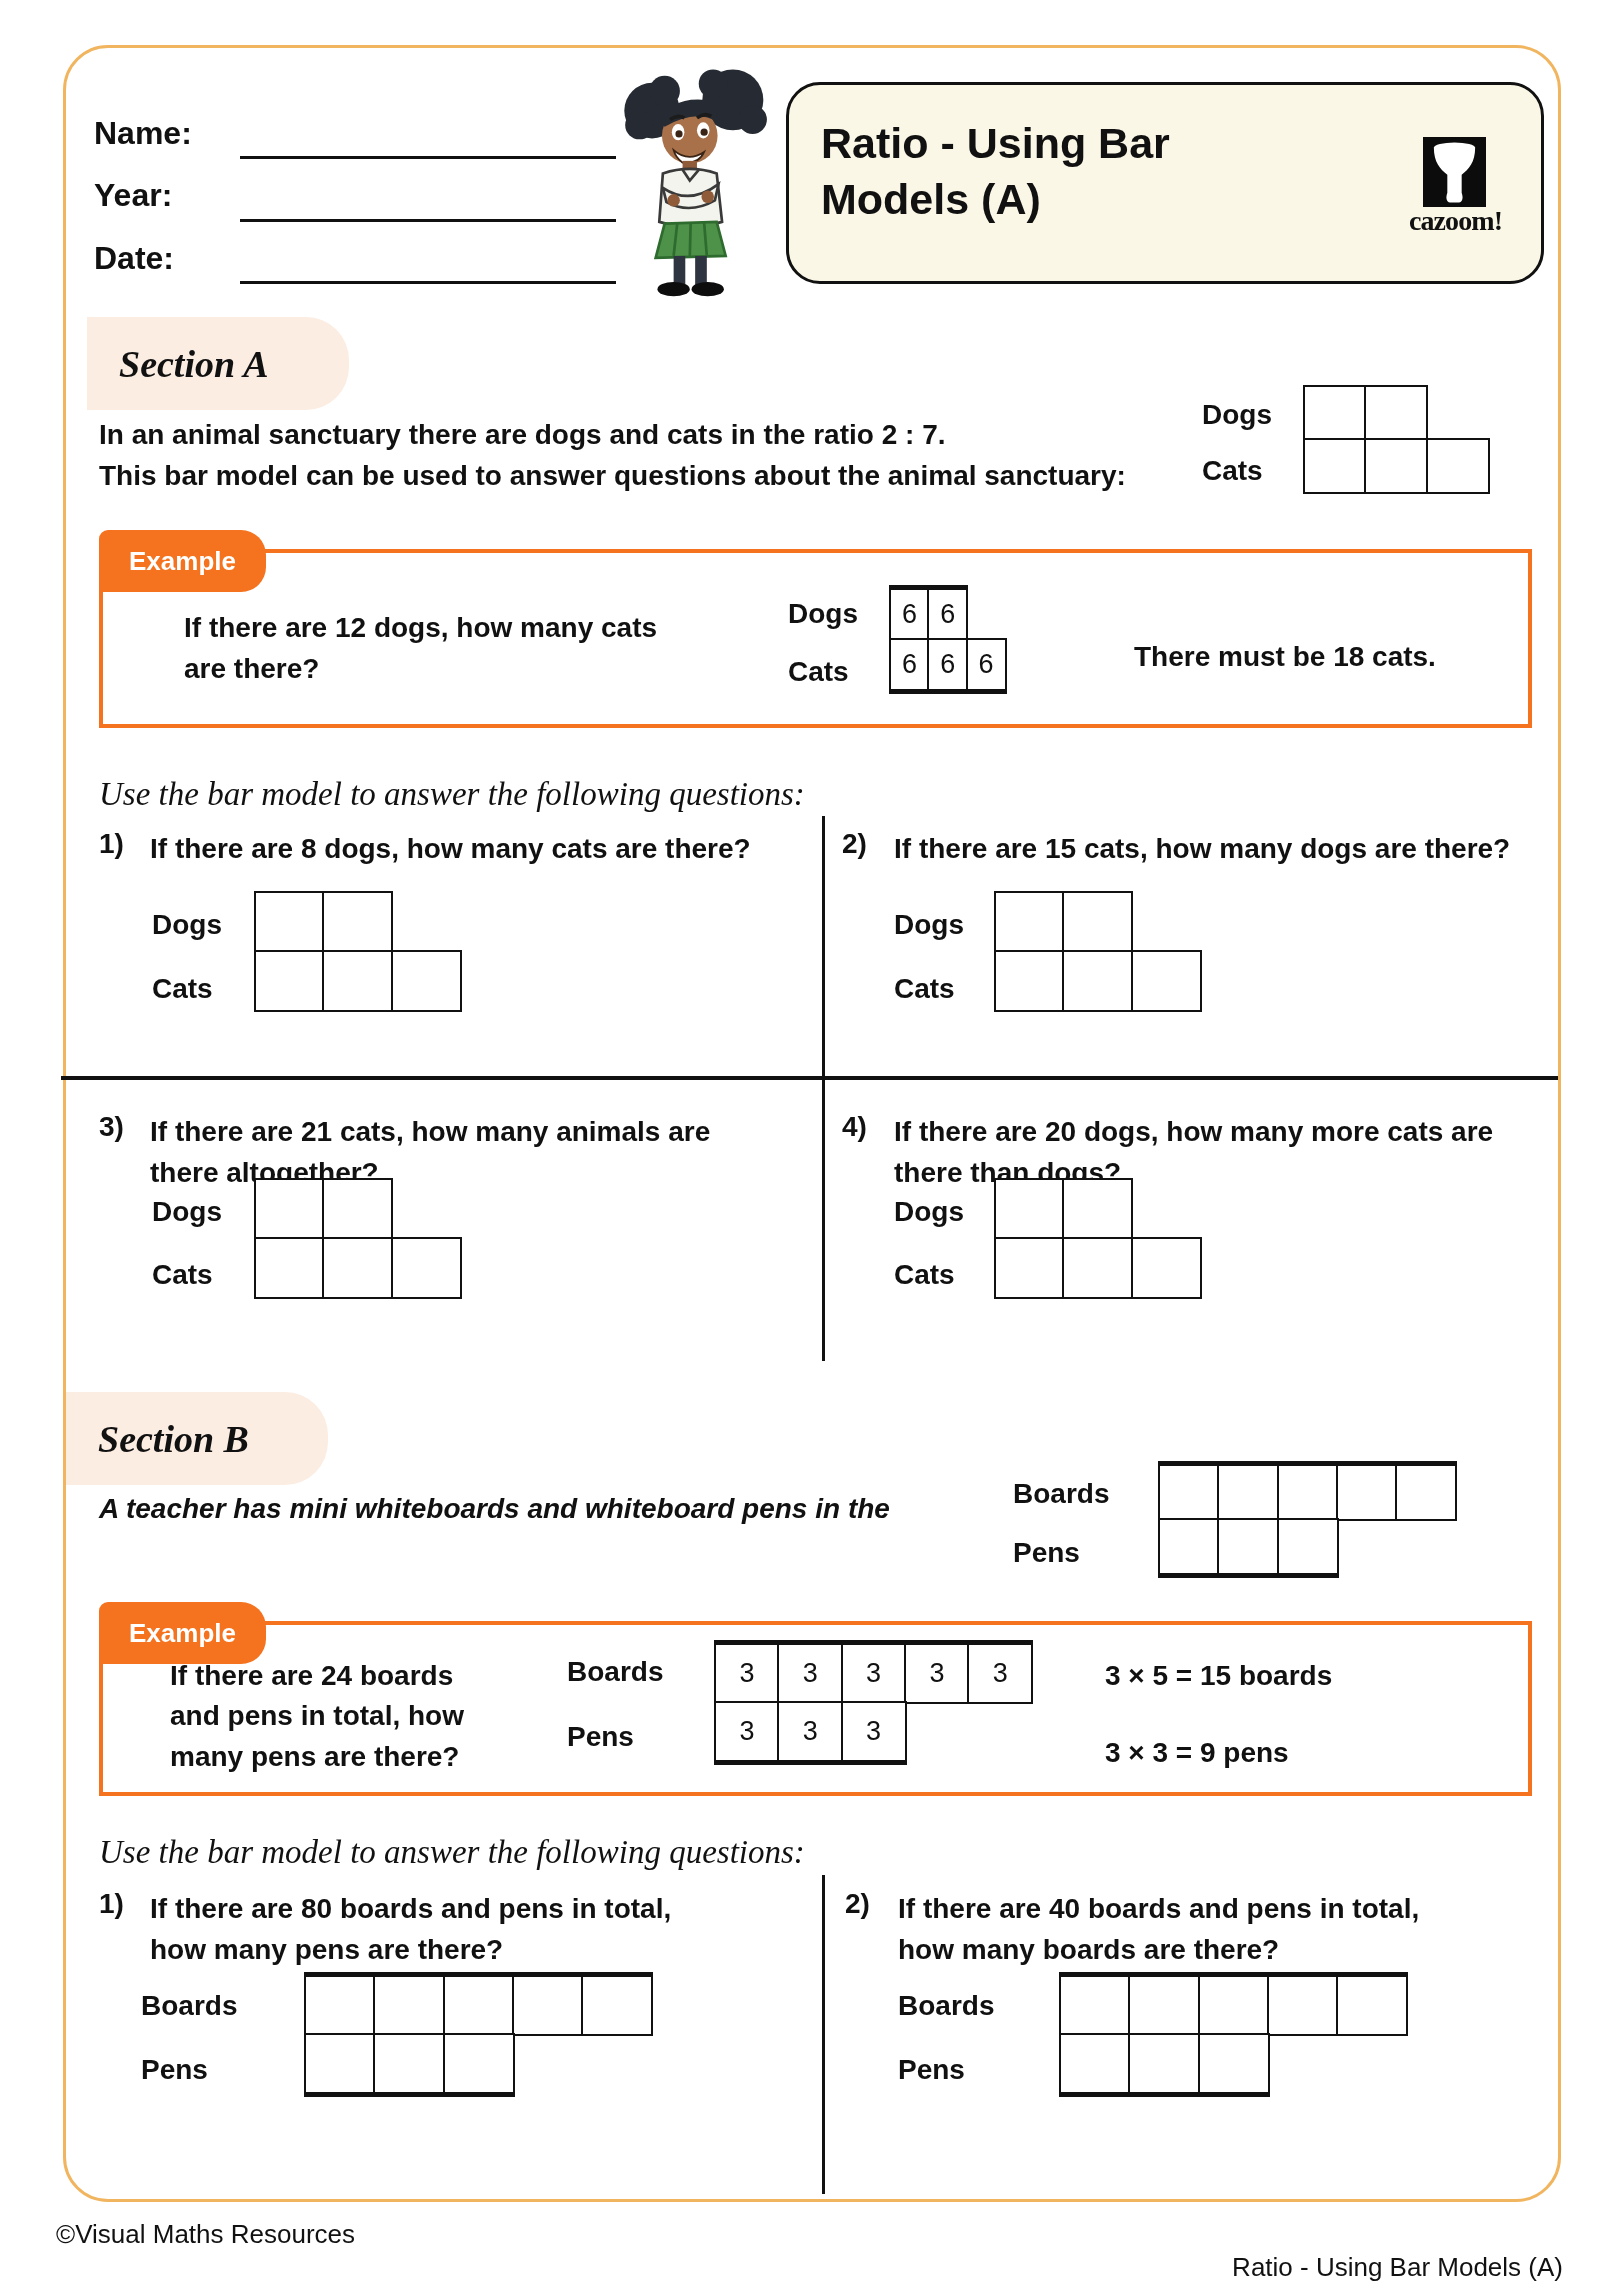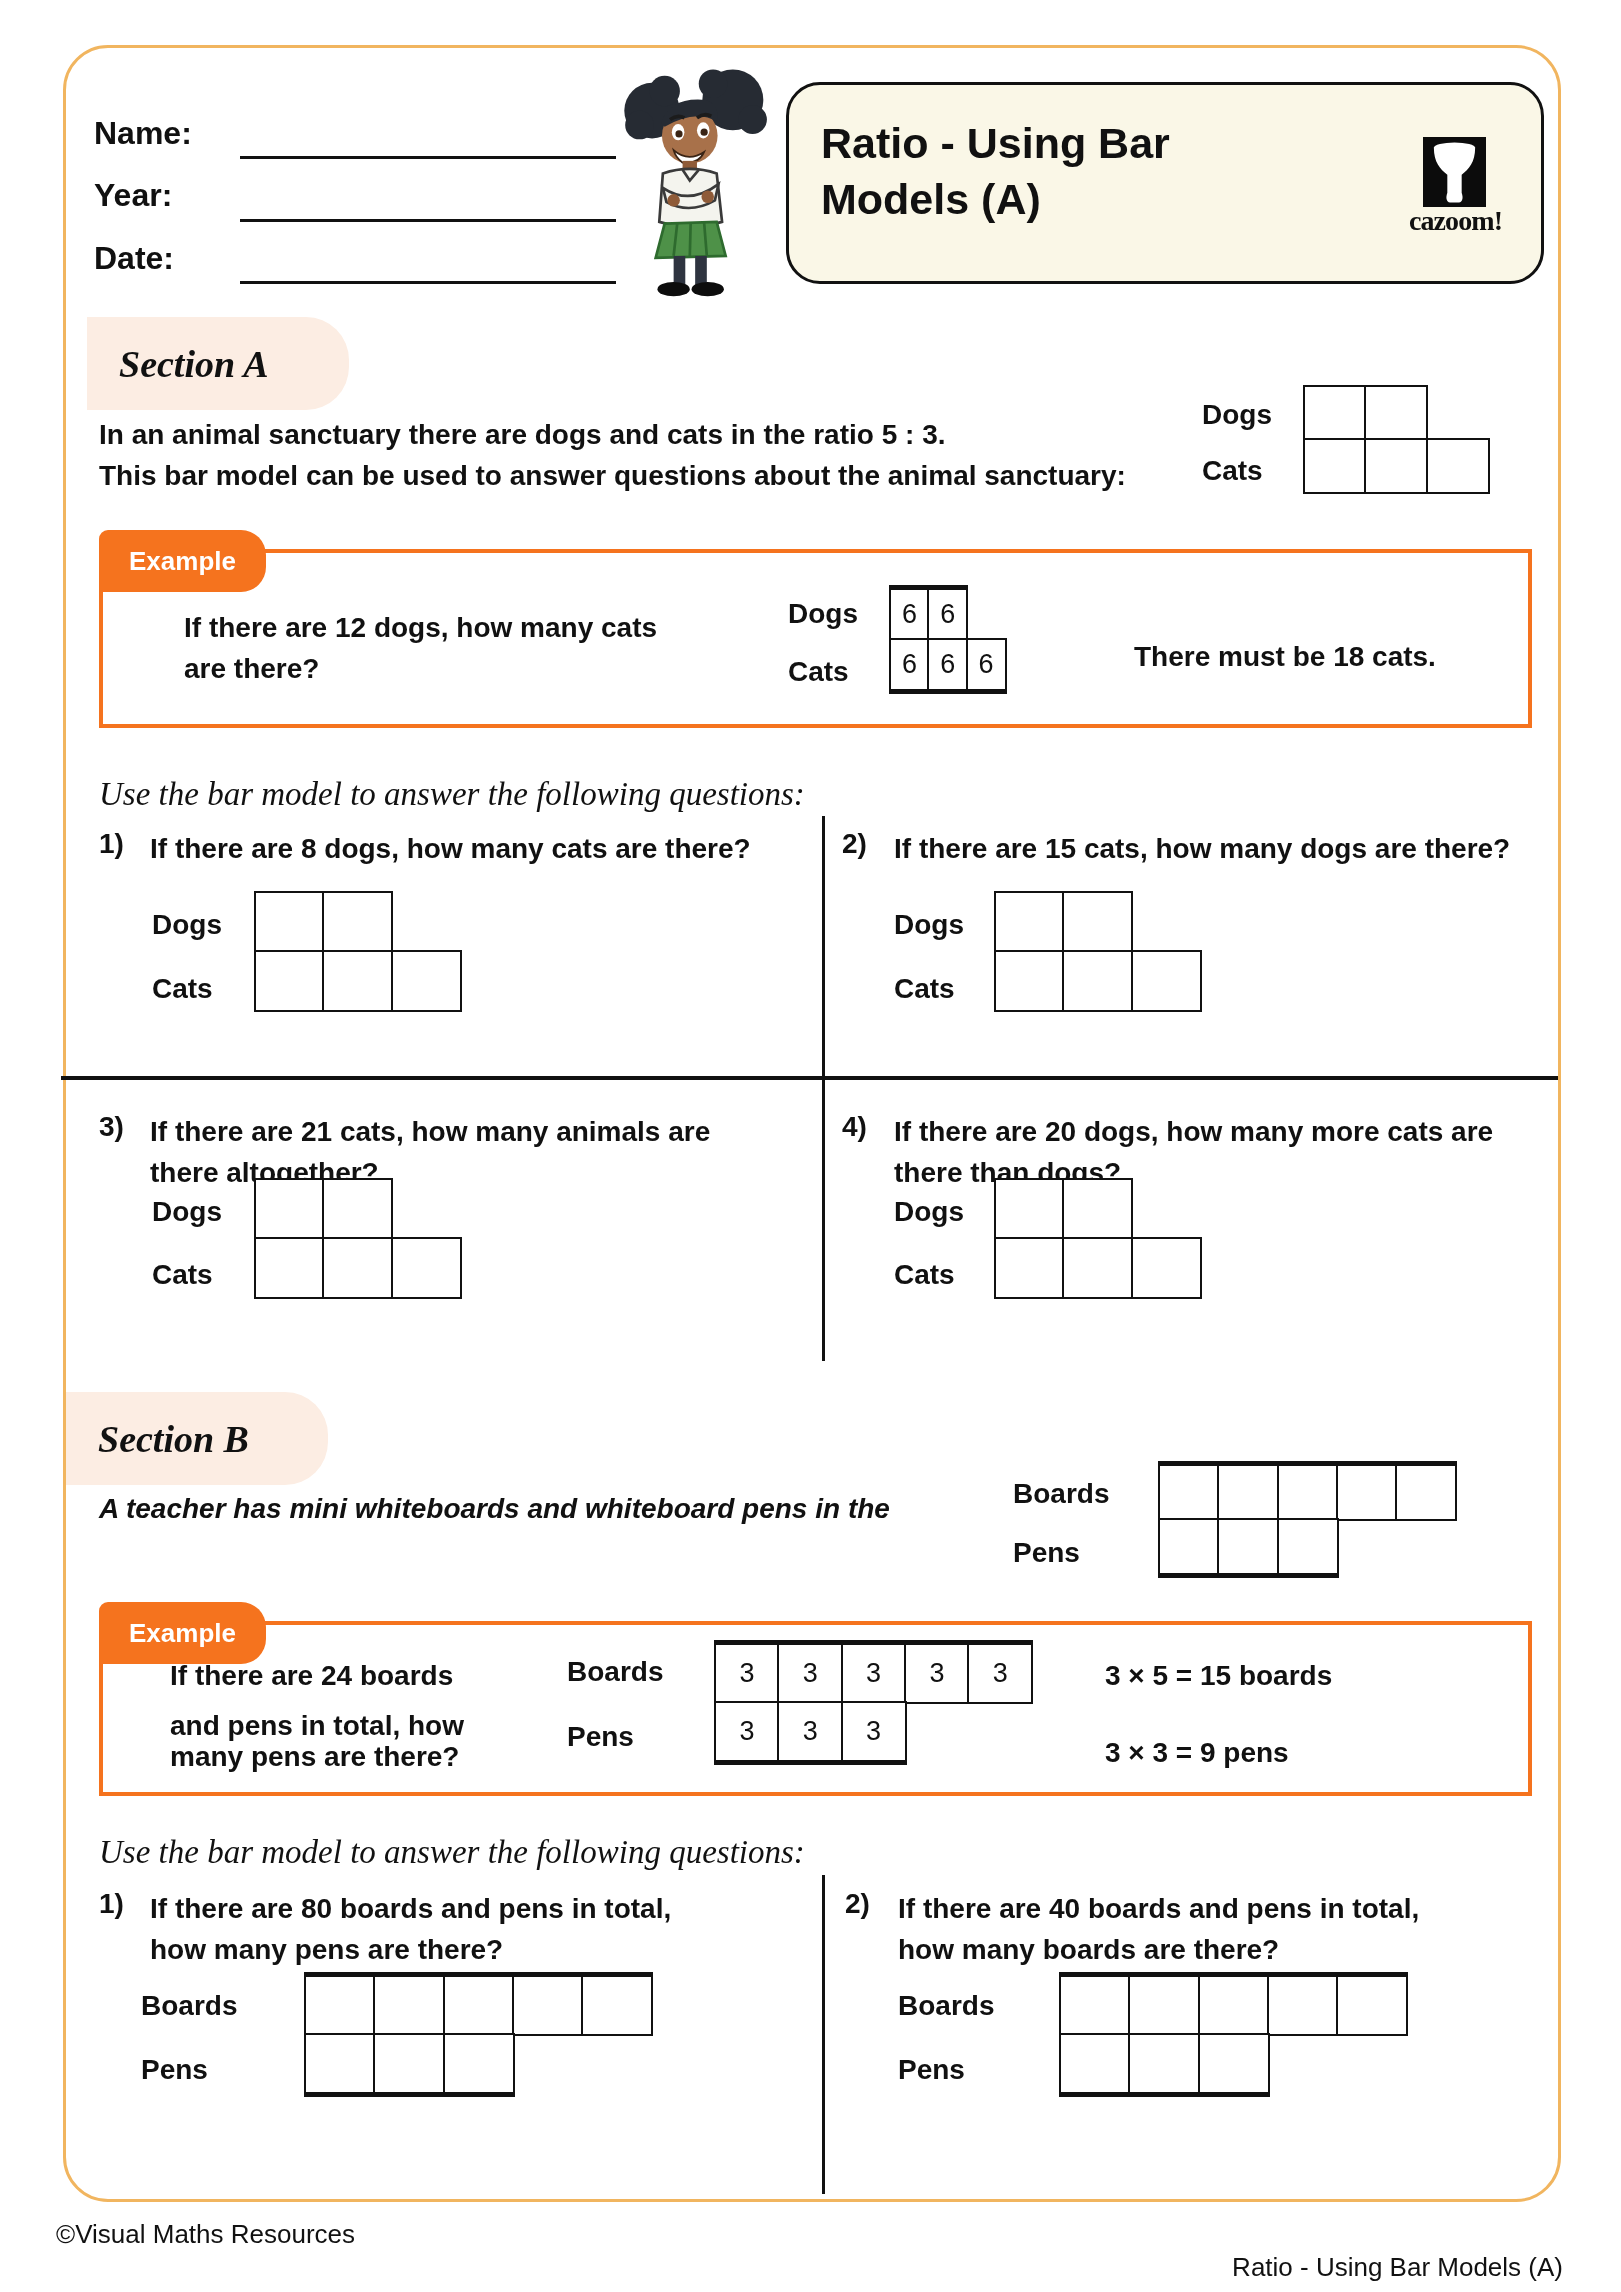--- a/index.html
+++ b/index.html
@@ -129,21 +129,21 @@
         <path d="M12,12 C12,28 19,36 27,42 L27,62 C25,68 26,72 30,73 L40,73 C44,72 45,68 43,62 L43,42 C51,36 58,28 58,12 Z" fill="#fff"></path>
       </svg>
     </div>
     <div class="logo-word">cazoom!</div>
   </div>
 
   <div class="section-bubble" style="top:317px;margin-left:21px;">
     <span>Section A</span>
   </div>
 
-  <div class="abs body-bold" style="left:99px; top:414px;">In an animal sanctuary there are dogs and cats in the ratio 5 : 3.</div>
+  <div class="abs body-bold" style="left:99px; top:414px;">In an animal sanctuary there are dogs and cats in the ratio 2 : 7.</div>
   <div class="abs body-bold" style="left:99px; top:455px;">This bar model can be used to answer questions about the animal sanctuary:</div>
 
   <div class="abs bm-label" style="left:1202px; top:399px;">Dogs</div>
   <div class="abs bm-label" style="left:1202px; top:455px;">Cats</div>
   <div class="barmodel" style="left:1303px; top:385px; --cw:64px; --ch:56px;">
     <div class="bm-row">
         <div class="cell"></div>
         <div class="cell"></div>
       </div>
     <div class="bm-row">
@@ -266,21 +266,21 @@
         <div class="cell"></div>
         <div class="cell"></div>
       </div>
   </div>
 
   <div class="example-tab" style="left:99px; top:1602px;">
     <span>Example</span>
   </div>
   <div class="example-box" style="left:99px; top:1621px; width:1433px; height:175px;"></div>
   <div class="abs body-bold" style="left:170px; top:1655px;">If there are 24 boards</div>
-  <div class="abs body-bold" style="left:170px; top:1695px;margin-top:10px;">and pens in total, how</div>
+  <div class="abs body-bold" style="left:170px; top:1695px;">and pens in total, how</div>
   <div class="abs body-bold" style="left:170px; top:1736px;">many pens are there?</div>
   <div class="abs bm-label" style="left:567px; top:1656px;">Boards</div>
   <div class="abs bm-label" style="left:567px; top:1721px;">Pens</div>
   <div class="barmodel thick" style="left:714px; top:1640px; --cw:66px; --ch:64px;">
     <div class="bm-row">
         <div class="cell">3</div>
         <div class="cell">3</div>
         <div class="cell">3</div>
         <div class="cell">3</div>
         <div class="cell">3</div>

